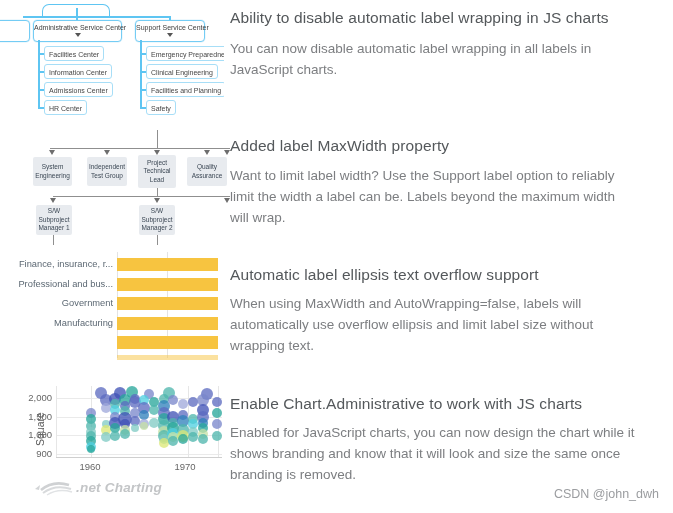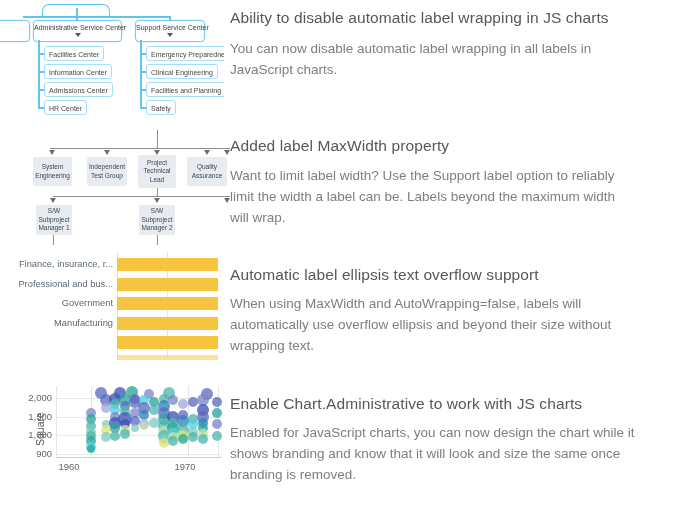--- a/index.html
+++ b/index.html
@@ -66,21 +66,21 @@
   <div class="feature-body" style="top:38px">You can now disable automatic label wrapping in all labels in
 JavaScript charts.</div>
 
   <div class="feature-heading" style="top:137px">Added label MaxWidth property</div>
   <div class="feature-body" style="top:165px">Want to limit label width? Use the Support label option to reliably
 limit the width a label can be. Labels beyond the maximum width
 will wrap.</div>
 
   <div class="feature-heading" style="top:266px">Automatic label ellipsis text overflow support</div>
   <div class="feature-body" style="top:293px">When using MaxWidth and AutoWrapping=false, labels will
-automatically use overflow ellipsis and beyond their size without
+automatically use overflow ellipsis and limit label size without
 wrapping text.</div>
 
   <div class="feature-heading" style="top:395px">Enable Chart.Administrative to work with JS charts</div>
   <div class="feature-body" style="top:422px">Enabled for JavaScript charts, you can now design the chart while it
 shows branding and know that it will look and size the same once
 branding is removed.</div>
 
   <div class="thumb" style="top:0;width:224px;height:119px">
     <div class="oc1-bracket" style="left:42px;top:4px;width:66px;height:12px"></div>
     <div class="oc1-line" style="left:23px;top:16px;width:147px;height:1.5px"></div>
@@ -173,21 +173,21 @@
     <div class="sc-grid-v" style="left:56px"></div>
     <div class="sc-grid-v" style="left:91px"></div>
     <div class="sc-grid-v" style="left:188px"></div>
     <div class="sc-grid-v" style="left:218px"></div>
     <div class="sc-axis"></div>
 
     <div class="sc-ytick" style="left:20px;top:6px">2,000</div>
     <div class="sc-ytick" style="left:20px;top:25px">1,500</div>
     <div class="sc-ytick" style="left:20px;top:43px">1,000</div>
     <div class="sc-ytick" style="left:20px;top:62px">900</div>
-    <div class="sc-xtick" style="left:49px">1960</div>
+    <div class="sc-xtick" style="left:70px">1960</div>
     <div class="sc-xtick" style="left:165px">1970</div>
 
     <div style="position:absolute;left:0;top:0;width:222px;height:72px;overflow:hidden">
         <div class="dot" style="left: 94.7px; top: 0.95px; height: 12px; width: 12px; background: rgb(92, 107, 192);"></div>
         <div class="dot" style="left: 114.1px; top: 0.95px; height: 12px; width: 12px; background: rgb(63, 81, 181);"></div>
         <div class="dot" style="left: 125.74px; top: -0.16px; height: 12px; width: 12px; background: rgb(38, 166, 154);"></div>
         <div class="dot" style="left: 144.2px; top: 3.06px; height: 10px; width: 10px; background: rgb(121, 134, 203);"></div>
         <div class="dot" style="left: 162.6px; top: 0.95px; height: 12px; width: 12px; background: rgb(77, 182, 172);"></div>
         <div class="dot" style="left: 201.4px; top: 2.06px; height: 12px; width: 12px; background: rgb(92, 107, 192);"></div>
         <div class="dot" style="left: 86px; top: 22.3px; height: 10px; width: 10px; background: rgb(121, 134, 203);"></div>
@@ -264,15 +264,25 @@
         <div class="dot" style="left: 197.55px; top: 37.1px; height: 10px; width: 10px; background: rgb(38, 166, 154);"></div>
         <div class="dot" style="left: 197.55px; top: 42.65px; height: 10px; width: 10px; background: rgb(197, 225, 165);"></div>
         <div class="dot" style="left: 197.55px; top: 48.2px; height: 10px; width: 10px; background: rgb(77, 182, 172);"></div>
         <div class="dot" style="left: 212.1px; top: 11.2px; height: 10px; width: 10px; background: rgb(92, 107, 192);"></div>
         <div class="dot" style="left: 212.1px; top: 22.3px; height: 10px; width: 10px; background: rgb(38, 166, 154);"></div>
         <div class="dot" style="left: 212.1px; top: 33.4px; height: 10px; width: 10px; background: rgb(121, 134, 203);"></div>
         <div class="dot" style="left: 212.1px; top: 44.5px; height: 10px; width: 10px; background: rgb(77, 182, 172);"></div>
       </div>
   </div>
 
-
+  <div class="logo">
+    <svg width="40" height="17" viewBox="0 0 40 17">
+      <path d="M2 10 L7 6 L6 11 Z" fill="#d2d4d6"></path>
+      <path d="M8 11 Q20 1 36 6" stroke="#cfd1d3" stroke-width="2.6" fill="none"></path>
+      <path d="M10 14 Q22 5 38 10" stroke="#d8dadc" stroke-width="2" fill="none"></path>
+      <path d="M14 16 Q25 9 39 13" stroke="#e1e3e5" stroke-width="1.4" fill="none"></path>
+    </svg>
+    <span class="logo-text">.net Charting</span>
+  </div>
+
+  <div class="watermark">CSDN @john_dwh</div>
 
 </div>
 
 </body></html>

